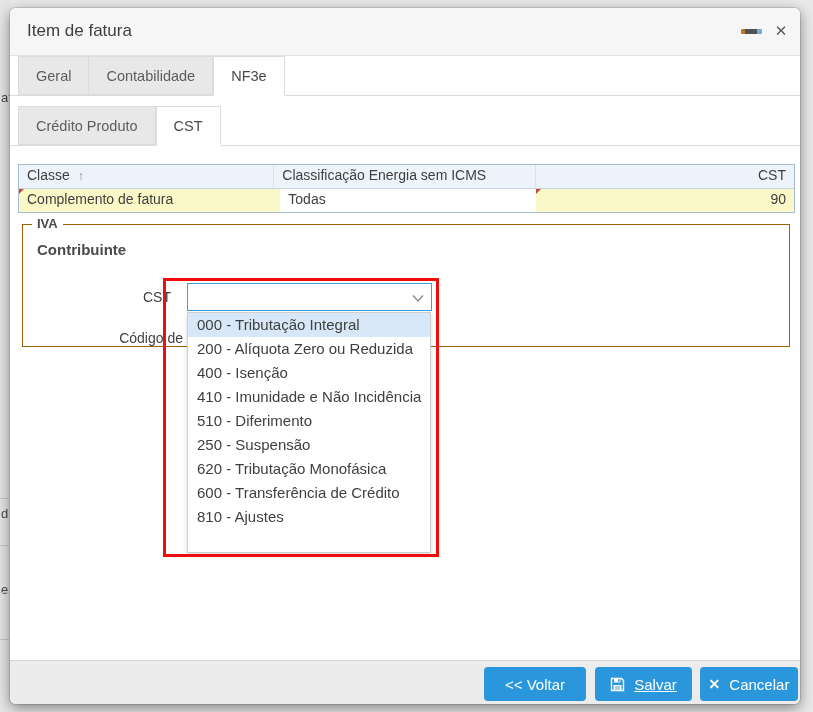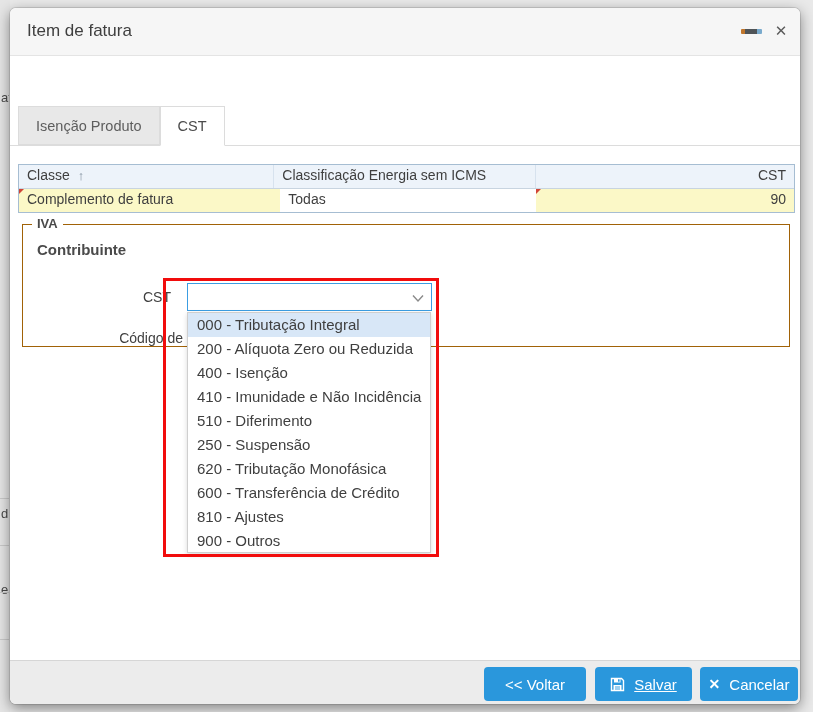--- a/index.html
+++ b/index.html
@@ -128,24 +128,35 @@
 </div>
 
 <div class="modal">
 
   <div class="titlebar">
     <span class="title">Item de fatura</span>
     <div class="tool-min"></div>
     <div class="tool-close">✕</div>
   </div>
 
+  <div class="tabbar tabbar1">
+    <div class="tab">
+        <span>Geral</span>
+      </div>
+    <div class="tab">
+        <span>Contabilidade</span>
+      </div>
+    <div class="tab active">
+        <span>NF3e</span>
+      </div>
+  </div>
 
   <div class="tabbar tabbar2">
     <div class="tab">
-        <span>Isenção Produto</span>
+        <span>Crédito Produto</span>
       </div>
     <div class="tab active">
         <span>CST</span>
       </div>
   </div>
 
   <div class="grid">
     <div class="grid-hd">
       <div class="cell c1">
         <span>Classe</span>
@@ -178,21 +189,20 @@
   <div class="dropdown">
     <div class="dd-item selected">000 - Tributação Integral</div>
     <div class="dd-item">200 - Alíquota Zero ou Reduzida</div>
     <div class="dd-item">400 - Isenção</div>
     <div class="dd-item">410 - Imunidade e Não Incidência</div>
     <div class="dd-item">510 - Diferimento</div>
     <div class="dd-item">250 - Suspensão</div>
     <div class="dd-item">620 - Tributação Monofásica</div>
     <div class="dd-item">600 - Transferência de Crédito</div>
     <div class="dd-item">810 - Ajustes</div>
-    <div class="dd-item">900 - Outros</div>
   </div>
 
   <div class="annotation"></div>
 
   <div class="footer">
     <button class="btn btn-voltar">
       <span>&lt;&lt; Voltar</span>
     </button>
     <button class="btn btn-salvar">
       <svg width="15" height="15" viewBox="0 0 15 15">

